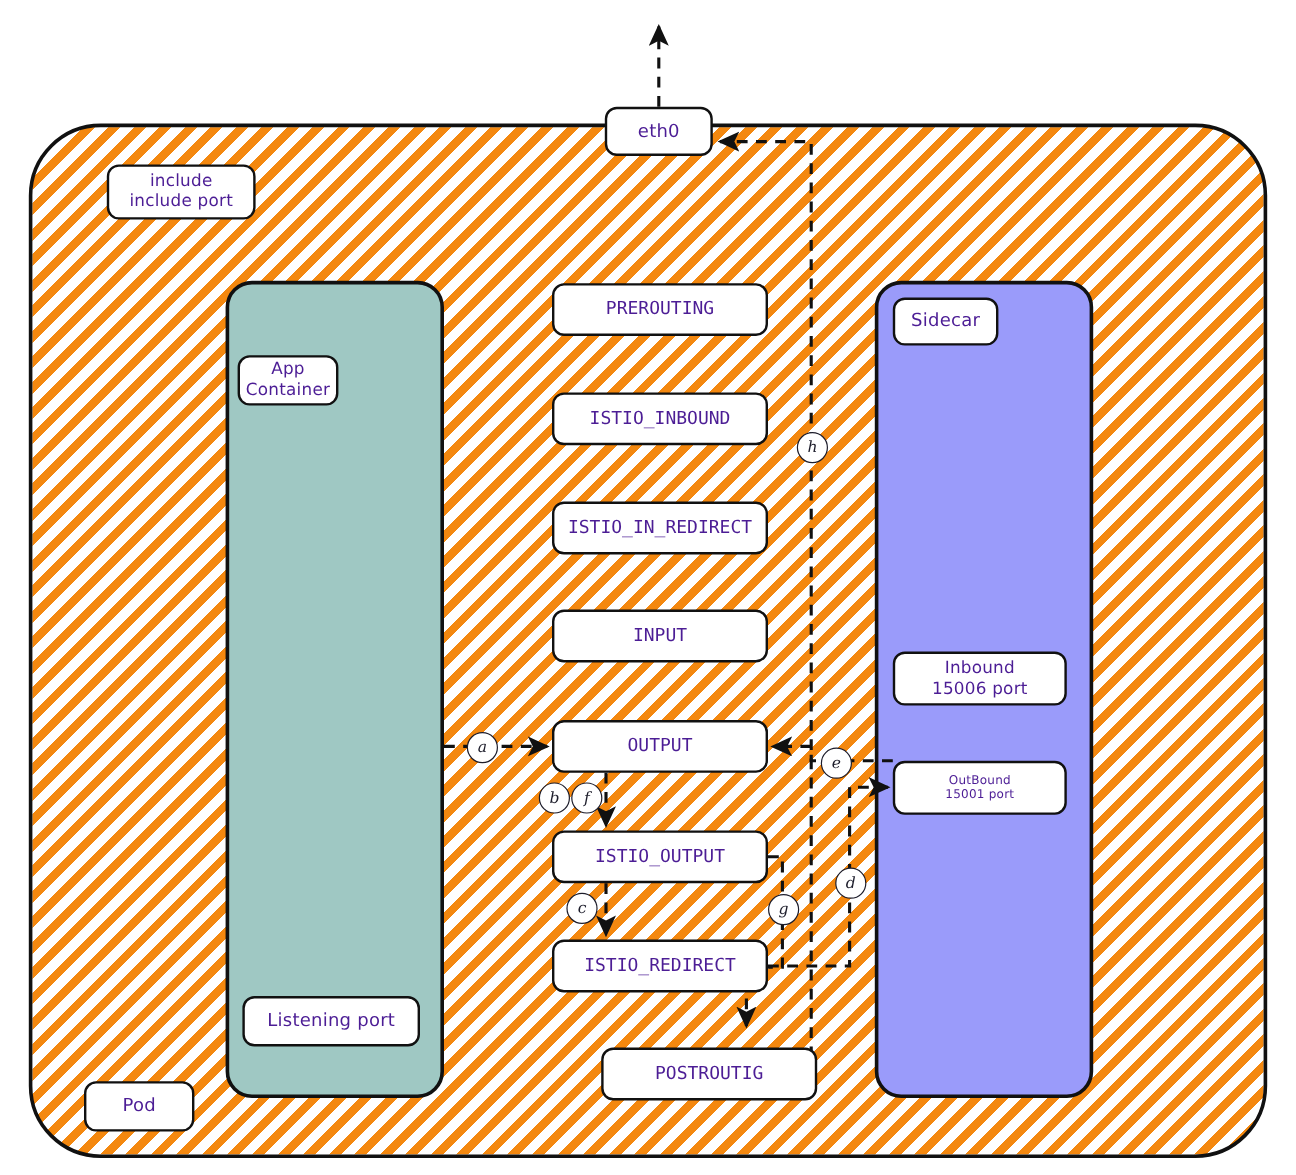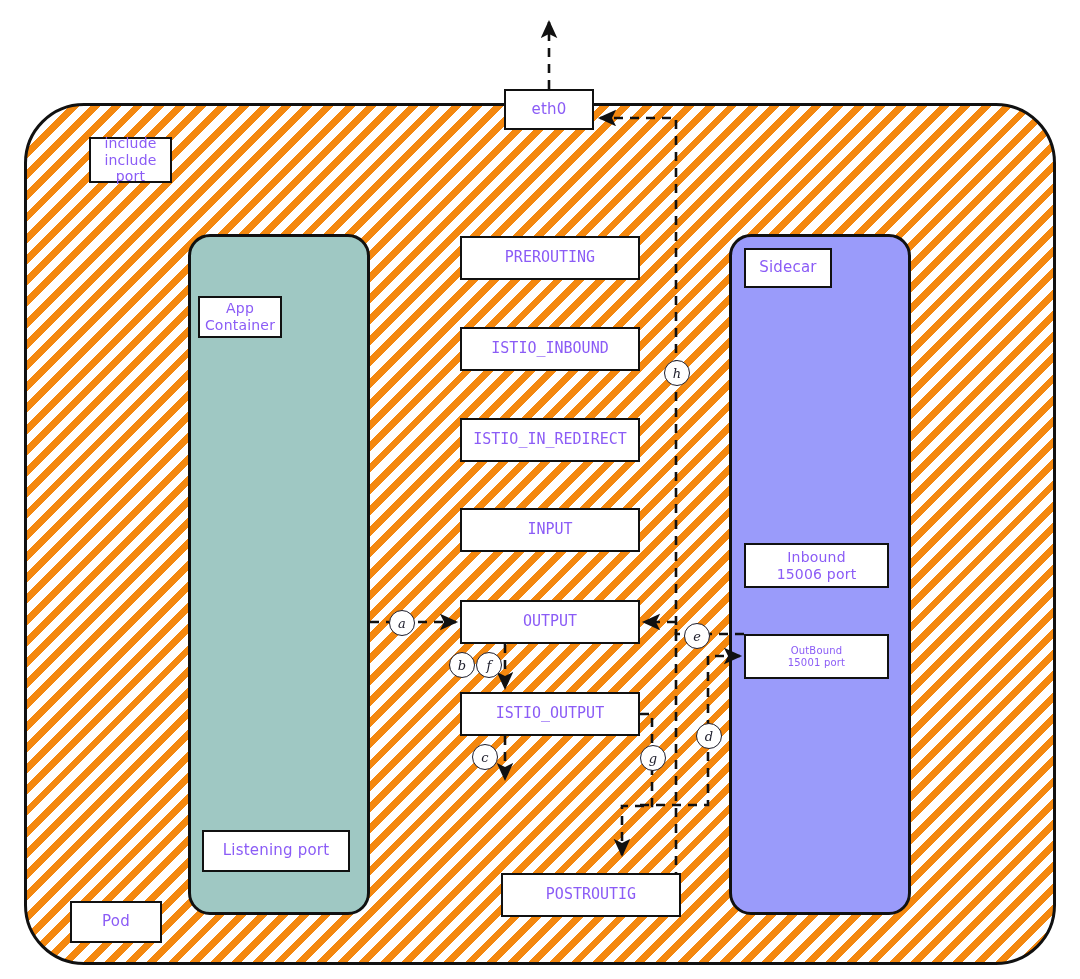--- a/index.html
+++ b/index.html
@@ -37,27 +37,27 @@
   .panel-sidecar{
     left:729px;top:234px;width:182px;height:681px;
     background:#9a9bfa;
   }
 
   
   .box{
     position:absolute;
     background:#ffffff;
     border:2.5px solid #111;
-    border-radius:0;
+    border-radius:10px;
     box-sizing:border-box;
     display:flex;
     align-items:center;
     justify-content:center;
     text-align:center;
-    color:#8b5cf6;
+    color:#4c1d95;
     line-height:1.18;
     letter-spacing:.2px;
     font-size:15px;
     padding:2px 4px;
   }
   .box.chain{
     font-family:"DejaVu Sans Mono","Liberation Mono",monospace;
     font-size:15px;
     letter-spacing:0px;
   }
@@ -68,21 +68,21 @@
   #box-istio-inbound   {top:327px;}
   #box-istio-in-redirect{top:418px;}
   #box-input           {top:508px;}
   #box-output          {top:600px;}
   #box-istio-output    {top:692px;}
   #box-istio-redirect  {top:783px;}
   #box-postroutig      {top:873px;margin-left:41px;}
 
   
   #box-eth0     {left:504px;top:89px;width:90px;height:41px;}
-  #box-include  {left:89px;top:137px;width:83px;height:46px;font-size:14px;}
+  #box-include  {left:89px;top:137px;width:124px;height:46px;font-size:14px;}
   #box-pod      {left:70px;top:885px;width:92px;height:42px;font-size:15px;margin-top:16px;}
   #box-app-container{left:198px;top:248px;width:84px;height:42px;font-size:14px;margin-top:48px;}
   #box-listening{left:202px;top:830px;width:148px;height:42px;font-size:15px;}
   #box-sidecar  {left:744px;top:248px;width:88px;height:40px;font-size:15px;}
   #box-inbound  {left:744px;top:543px;width:145px;height:45px;font-size:14px;}
   #box-outbound {left:744px;top:634px;width:145px;height:45px;font-size:10px;}
 
   
   #wires{position:absolute;left:0;top:0;width:1080px;height:979px;pointer-events:none;}
 
@@ -174,20 +174,21 @@
       <span>15001 port</span>
     </span>
   </div>
 
   <div class="box chain chain-box" id="box-prerouting">PREROUTING</div>
   <div class="box chain chain-box" id="box-istio-inbound">ISTIO_INBOUND</div>
   <div class="box chain chain-box" id="box-istio-in-redirect">ISTIO_IN_REDIRECT</div>
   <div class="box chain chain-box" id="box-output">OUTPUT</div>
   <div class="box chain chain-box" id="box-input">INPUT</div>
   <div class="box chain chain-box" id="box-istio-output">ISTIO_OUTPUT</div>
+  <div class="box chain chain-box" id="box-istio-redirect">ISTIO_REDIRECT</div>
   <div class="box chain chain-box" id="box-postroutig">POSTROUTIG</div>
 
   <div class="tok" id="tok-a">a</div>
   <div class="tok" id="tok-b">b</div>
   <div class="tok" id="tok-c">c</div>
   <div class="tok" id="tok-d">d</div>
   <div class="tok" id="tok-e">e</div>
   <div class="tok" id="tok-f">f</div>
   <div class="tok" id="tok-g">g</div>
   <div class="tok" id="tok-h">h</div>

